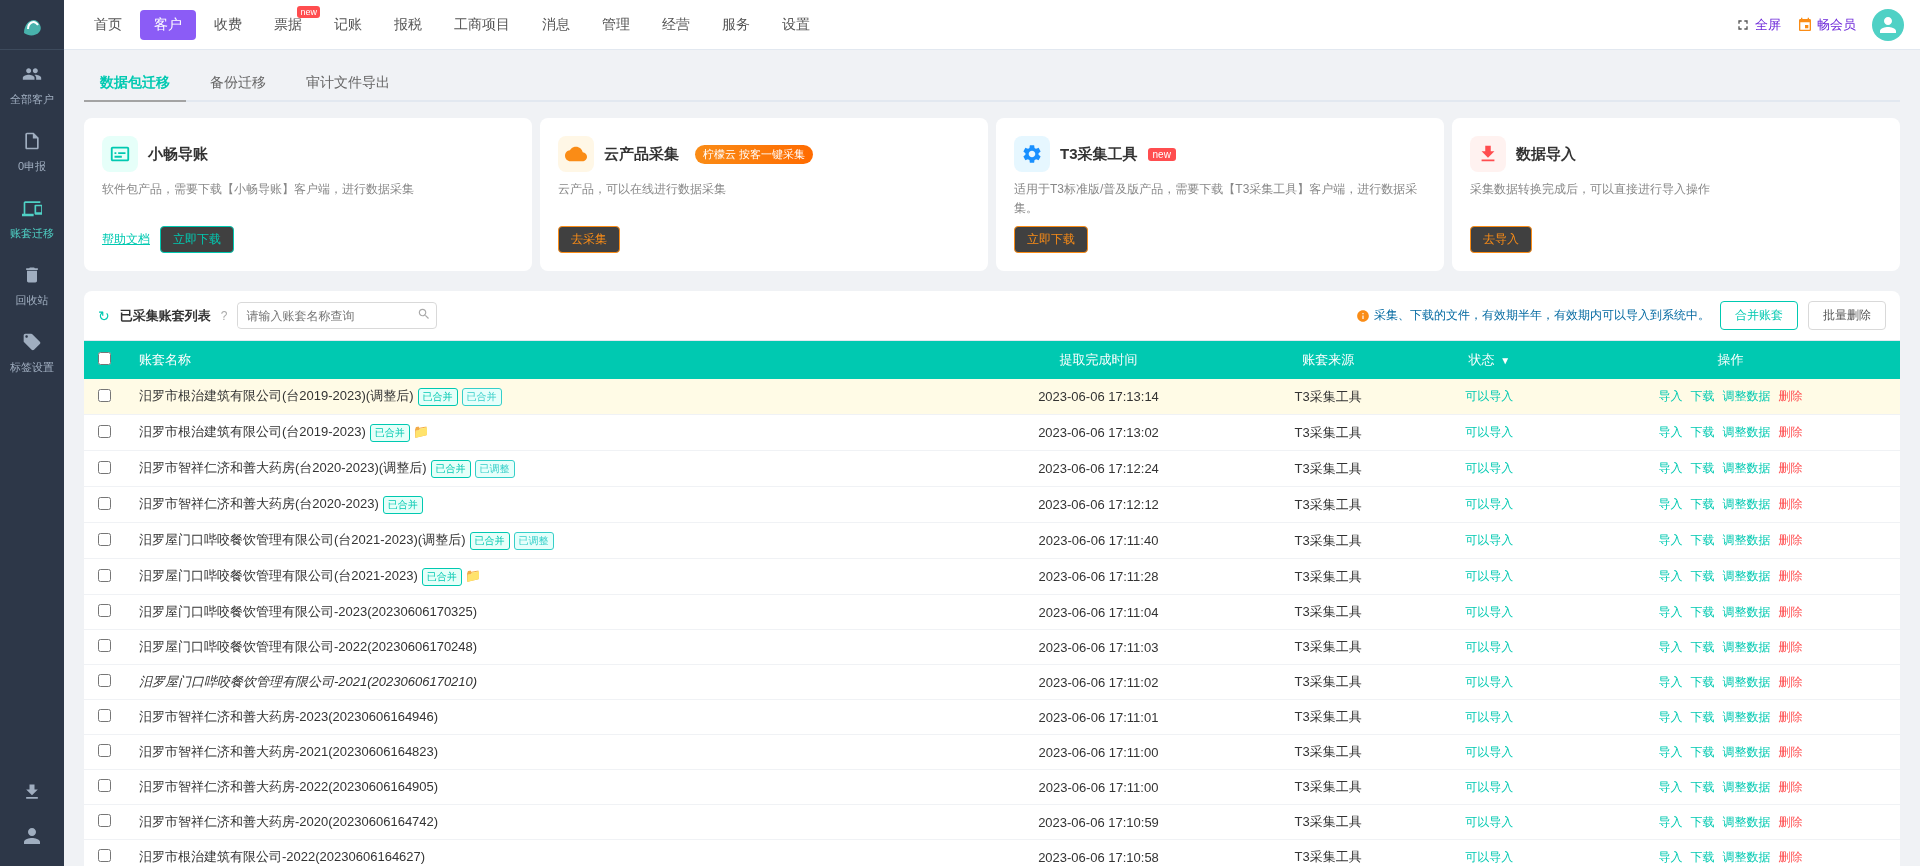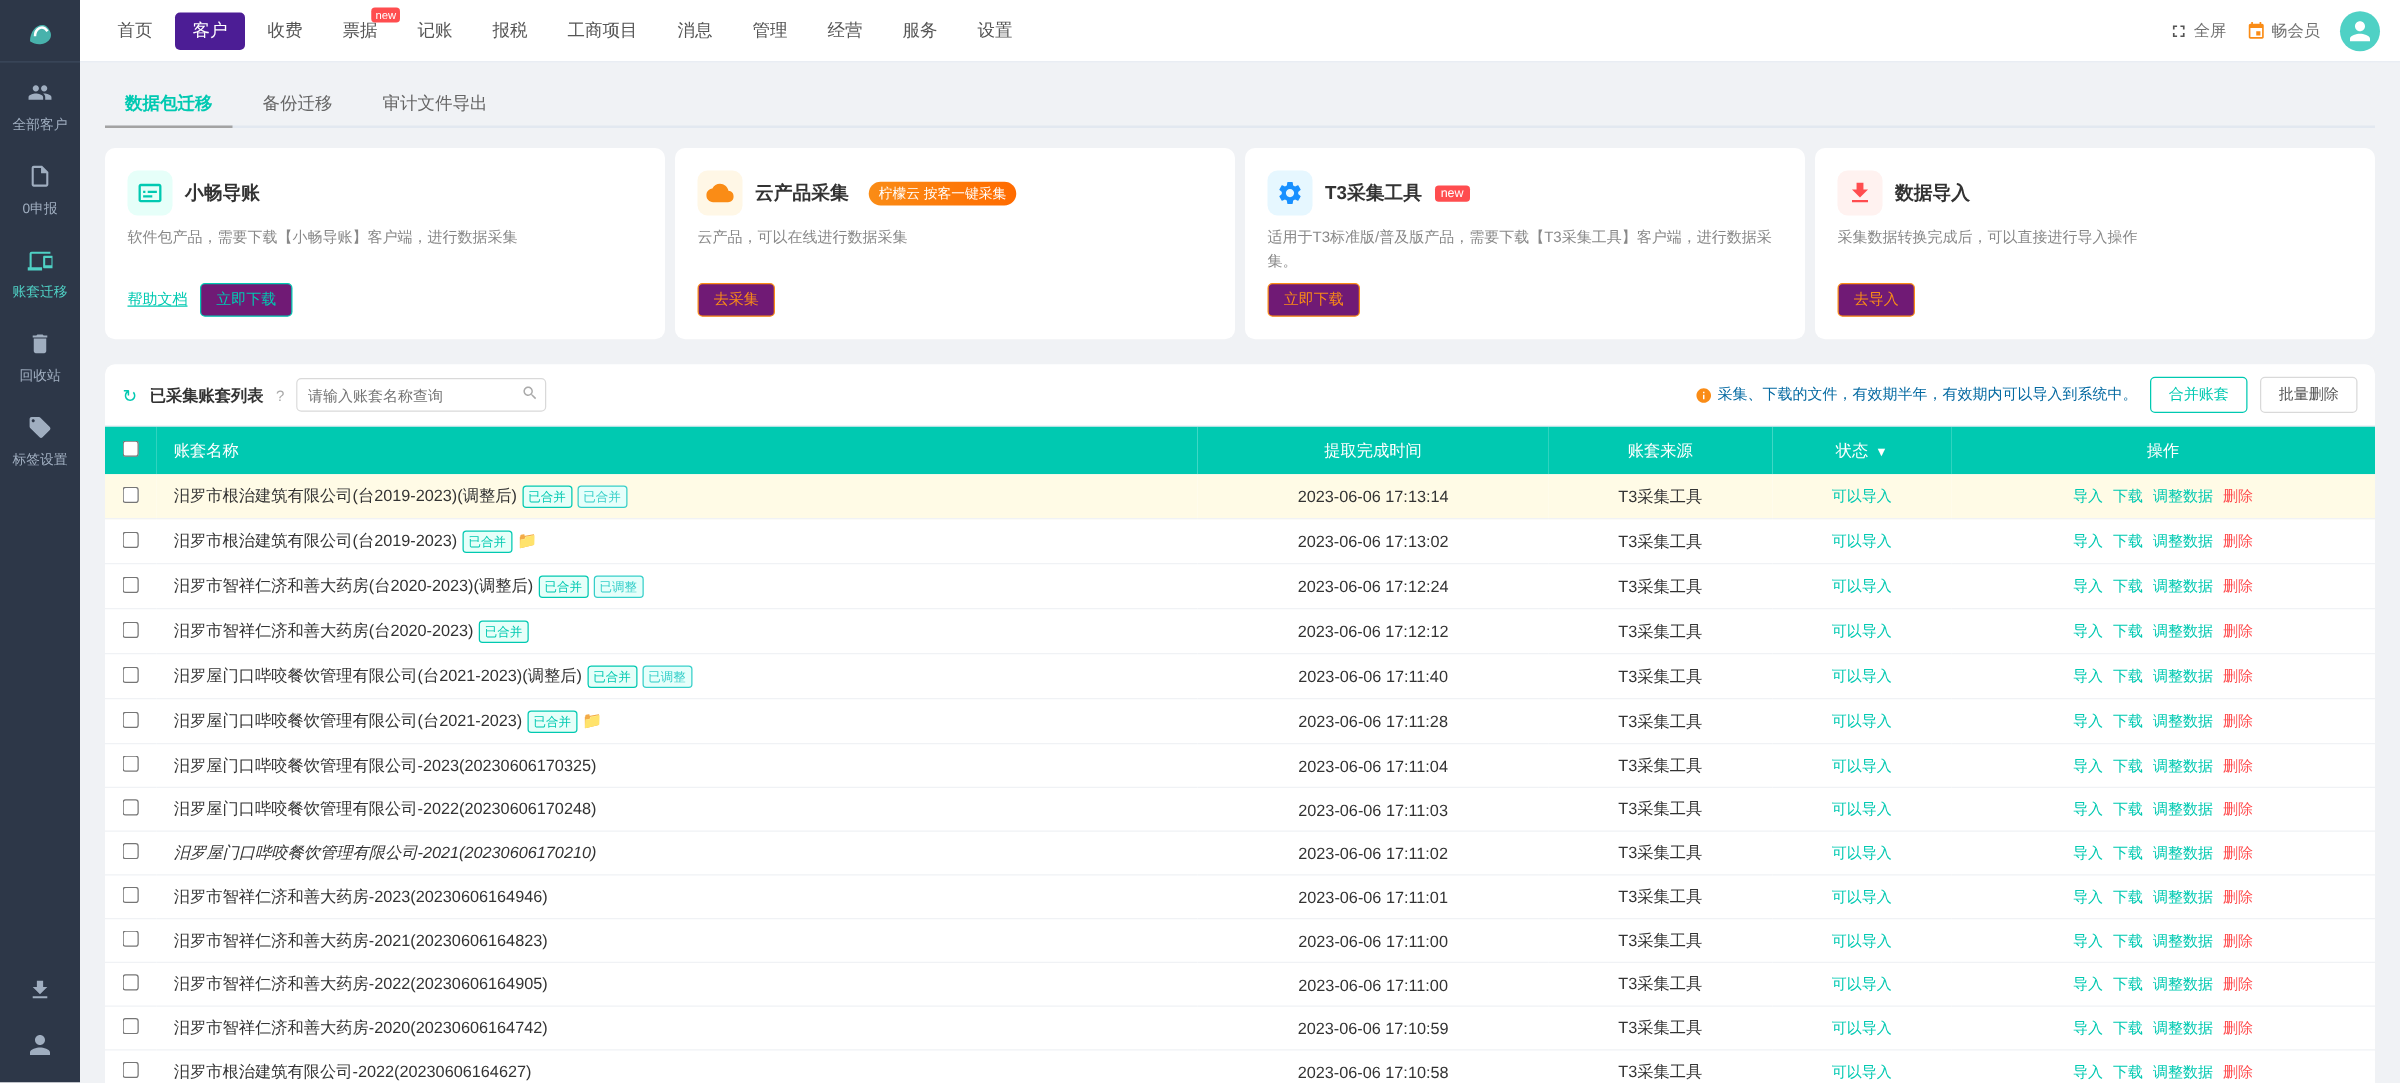--- a/index.html
+++ b/index.html
@@ -83,21 +83,21 @@
       flex-shrink: 0;
     }
     .topnav-item {
       padding: 6px 14px;
       border-radius: 4px;
       cursor: pointer;
       color: #555;
       font-size: 14px;
     }
     .topnav-item.active {
-      background: #4c1d95;
+      background: #8b5cf6;
       color: #fff;
       border-radius: 4px;
     }
     .topnav-new {
       position: relative;
     }
     .topnav-new .badge-new {
       position: absolute;
       top: -4px;
       right: -4px;
@@ -111,21 +111,21 @@
       margin-left: auto;
       display: flex;
       align-items: center;
       gap: 16px;
     }
     .topnav-right-item {
       display: flex;
       align-items: center;
       gap: 4px;
       cursor: pointer;
-      color: #737373;
+      color: #6d28d9;
       font-size: 13px;
     }
     .avatar {
       width: 32px; height: 32px;
       border-radius: 50%;
       background: #4fd1c5;
       display: flex;
       align-items: center;
       justify-content: center;
       color: #fff;
@@ -199,21 +199,21 @@
     .card-actions {
       display: flex;
       gap: 10px;
       margin-top: auto;
       align-items: center;
     }
     .card-link { color: #00c9b1; font-size: 12px; cursor: pointer; text-decoration: underline; }
     .card-btn {
       border: 1px solid #fa8c16;
       color: #fa8c16;
-      background: #701a75;
+      background: #404040;
       border-radius: 4px;
       padding: 4px 12px;
       font-size: 12px;
       cursor: pointer;
       font-family: Liberation Serif, serif;
     }
     .card-btn.green { border-color: #00c9b1; color: #00c9b1; }
 
     .badge-new-card {
       background: #ff4d4f;

